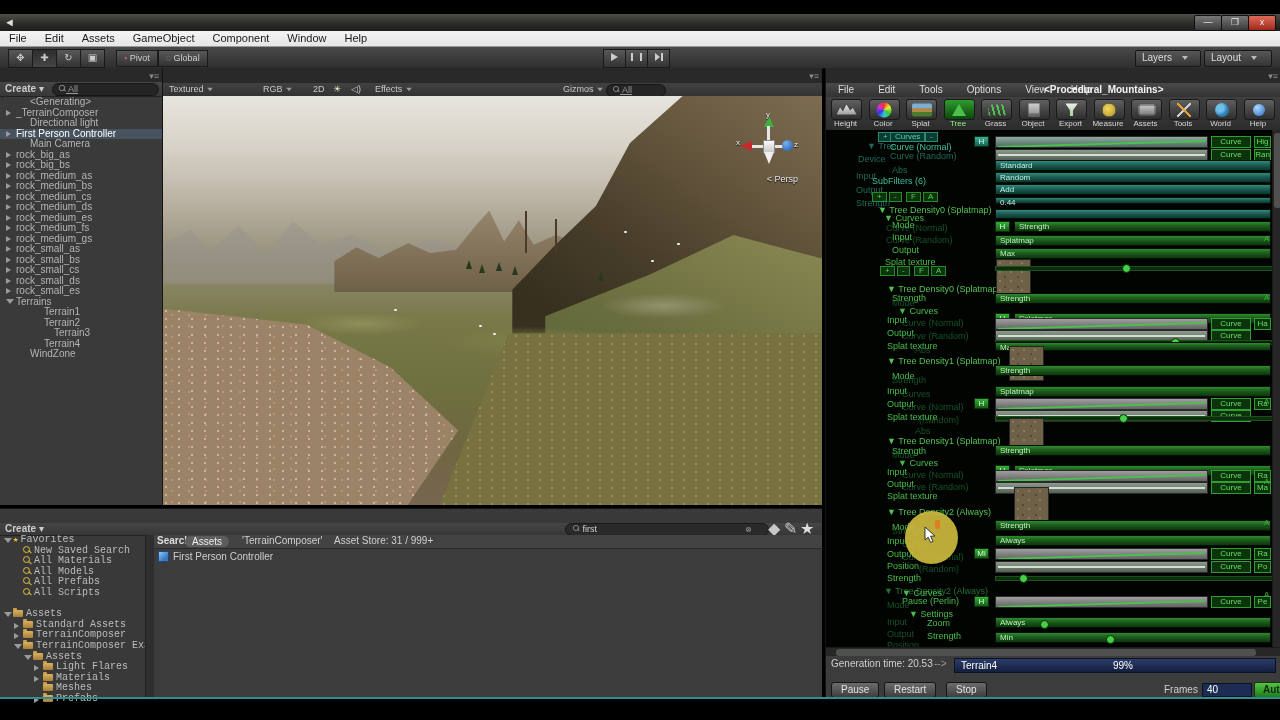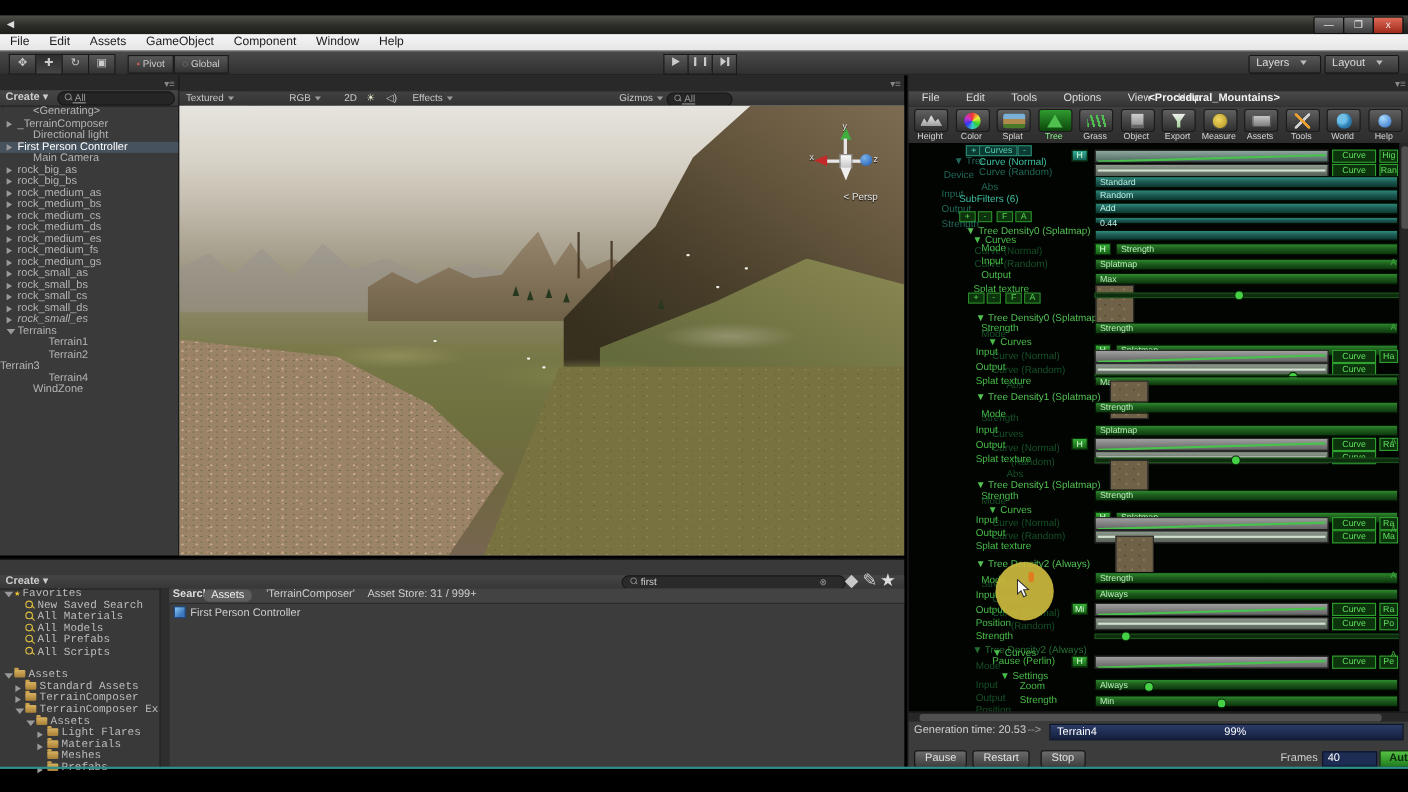--- a/index.html
+++ b/index.html
@@ -244,25 +244,25 @@
       <div class="hrow"><span class="tri r" style="left: 6px;"></span><span style="padding-left: 16px;">rock_medium_bs</span></div>
       <div class="hrow"><span class="tri r" style="left: 6px;"></span><span style="padding-left: 16px;">rock_medium_cs</span></div>
       <div class="hrow"><span class="tri r" style="left: 6px;"></span><span style="padding-left: 16px;">rock_medium_ds</span></div>
       <div class="hrow"><span class="tri r" style="left: 6px;"></span><span style="padding-left: 16px;">rock_medium_es</span></div>
       <div class="hrow"><span class="tri r" style="left: 6px;"></span><span style="padding-left: 16px;">rock_medium_fs</span></div>
       <div class="hrow"><span class="tri r" style="left: 6px;"></span><span style="padding-left: 16px;">rock_medium_gs</span></div>
       <div class="hrow"><span class="tri r" style="left: 6px;"></span><span style="padding-left: 16px;">rock_small_as</span></div>
       <div class="hrow"><span class="tri r" style="left: 6px;"></span><span style="padding-left: 16px;">rock_small_bs</span></div>
       <div class="hrow"><span class="tri r" style="left: 6px;"></span><span style="padding-left: 16px;">rock_small_cs</span></div>
       <div class="hrow"><span class="tri r" style="left: 6px;"></span><span style="padding-left: 16px;">rock_small_ds</span></div>
-      <div class="hrow"><span class="tri r" style="left: 6px;"></span><span style="padding-left: 16px; font-style: italic;">rock_small_es</span></div>
+      <div class="hrow"><span class="tri r" style="left: 6px;"></span><span style="padding-left: 16px;">rock_small_es</span></div>
       <div class="hrow"><span class="tri d" style="left: 6px;"></span><span style="padding-left: 16px;">Terrains</span></div>
       <div class="hrow"><span style="padding-left: 44px;">Terrain1</span></div>
       <div class="hrow"><span style="padding-left: 44px;">Terrain2</span></div>
-      <div class="hrow"><span style="">Terrain3</span></div>
+      <div class="hrow"><span style="padding-left: 44px; margin-left: 10px;">Terrain3</span></div>
       <div class="hrow"><span style="padding-left: 44px;">Terrain4</span></div>
       <div class="hrow"><span style="padding-left: 30px;">WindZone</span></div>
     </div>
 </div>
 
 <div class="abs tabstrip" id="scene-tabs">
   <div class="panelmenu">▾≡</div>
 <div class="tab active" style="left: 4px;">▦ Scene</div>
     <div class="tab" style="left: 74px;">◖ Game</div>
     <div class="tab" style="left: 144px;">◉ Inspector</div>

